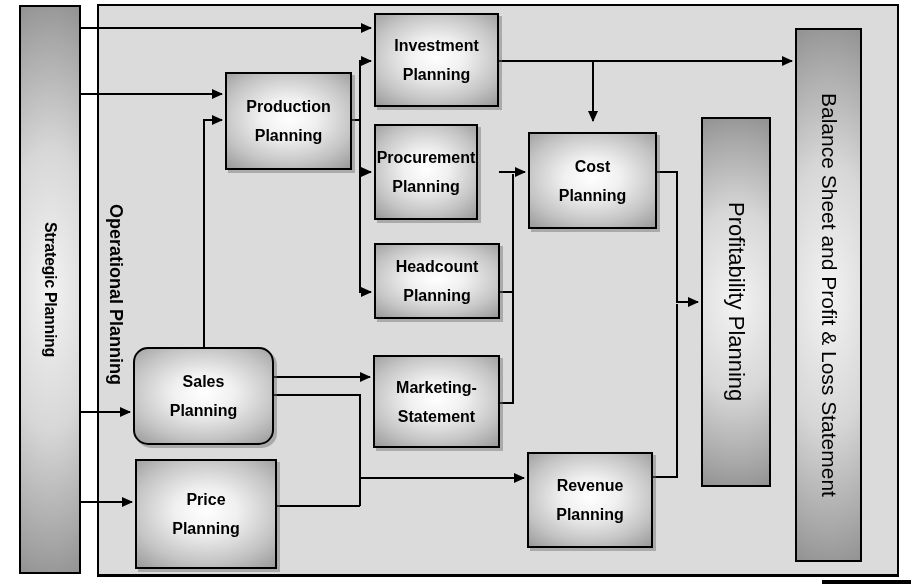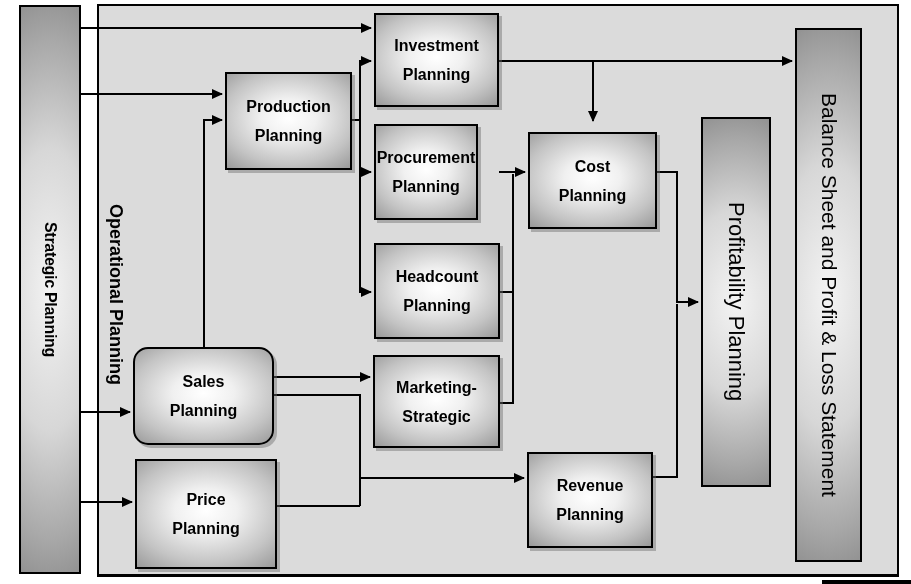--- a/index.html
+++ b/index.html
@@ -31,21 +31,21 @@
                 #ffffff 0%, #f0f0f0 30%, #c4c4c4 70%, #9b9b9b 100%);
     box-shadow: 3px 3px 0 rgba(110,110,110,0.45);
     display: flex; align-items: center; justify-content: center;
     text-align: center;
     font-weight: 700; font-size: 16px; line-height: 29px;
     white-space: pre-line;
   }
   #node-production  { left: 225px; top: 72px;  width: 127px; height: 98px; }
   #node-investment  { left: 374px; top: 13px;  width: 125px; height: 94px; }
   #node-procurement { left: 374px; top: 124px; width: 104px; height: 96px; }
-  #node-headcount   { left: 374px; top: 243px; width: 126px; height: 96px; }
+  #node-headcount   { left: 374px; top: 243px; width: 126px; height: 76px; }
   #node-marketing   { left: 373px; top: 355px; width: 127px; height: 93px; }
   #node-cost        { left: 528px; top: 124px; width: 129px; height: 97px; margin-top: 8px; }
   #node-sales       { left: 133px; top: 347px; width: 141px; height: 98px; border-radius: 15px; }
   #node-price       { left: 135px; top: 459px; width: 142px; height: 110px; }
   #node-revenue     { left: 527px; top: 452px; width: 126px; height: 96px; }
 
   .vbar {
     position: absolute;
     box-sizing: border-box;
     border: 2px solid #000;
@@ -128,21 +128,21 @@
 
   <div class="node" id="node-investment">Investment
 Planning</div>
   <div class="node" id="node-production">Production
 Planning</div>
   <div class="node" id="node-procurement">Procurement
 Planning</div>
   <div class="node" id="node-headcount">Headcount
 Planning</div>
   <div class="node" id="node-marketing">Marketing-
-Strategic</div>
+Statement</div>
   <div class="node" id="node-cost">Cost
 Planning</div>
   <div class="node" id="node-sales">Sales
 Planning</div>
   <div class="node" id="node-price">Price
 Planning</div>
   <div class="node" id="node-revenue">Revenue
 Planning</div>
 
 </div>

